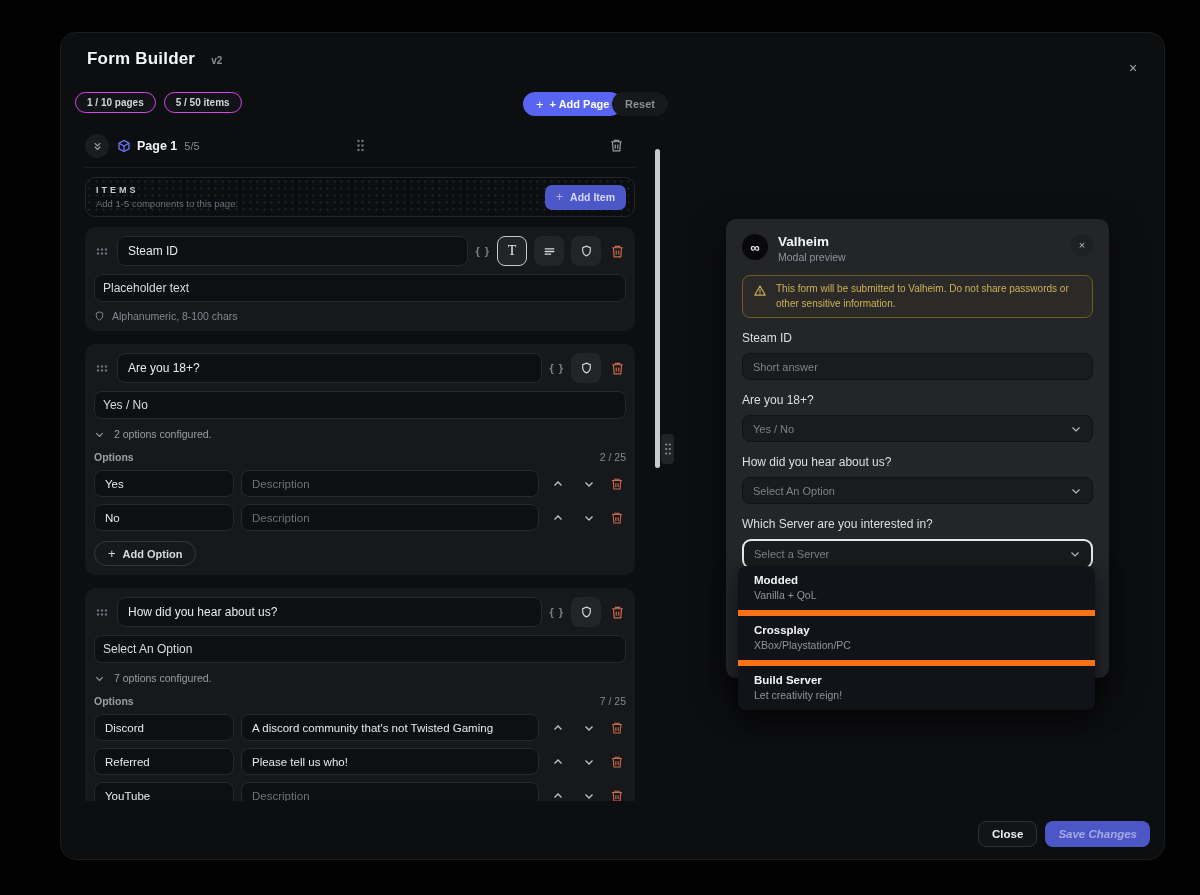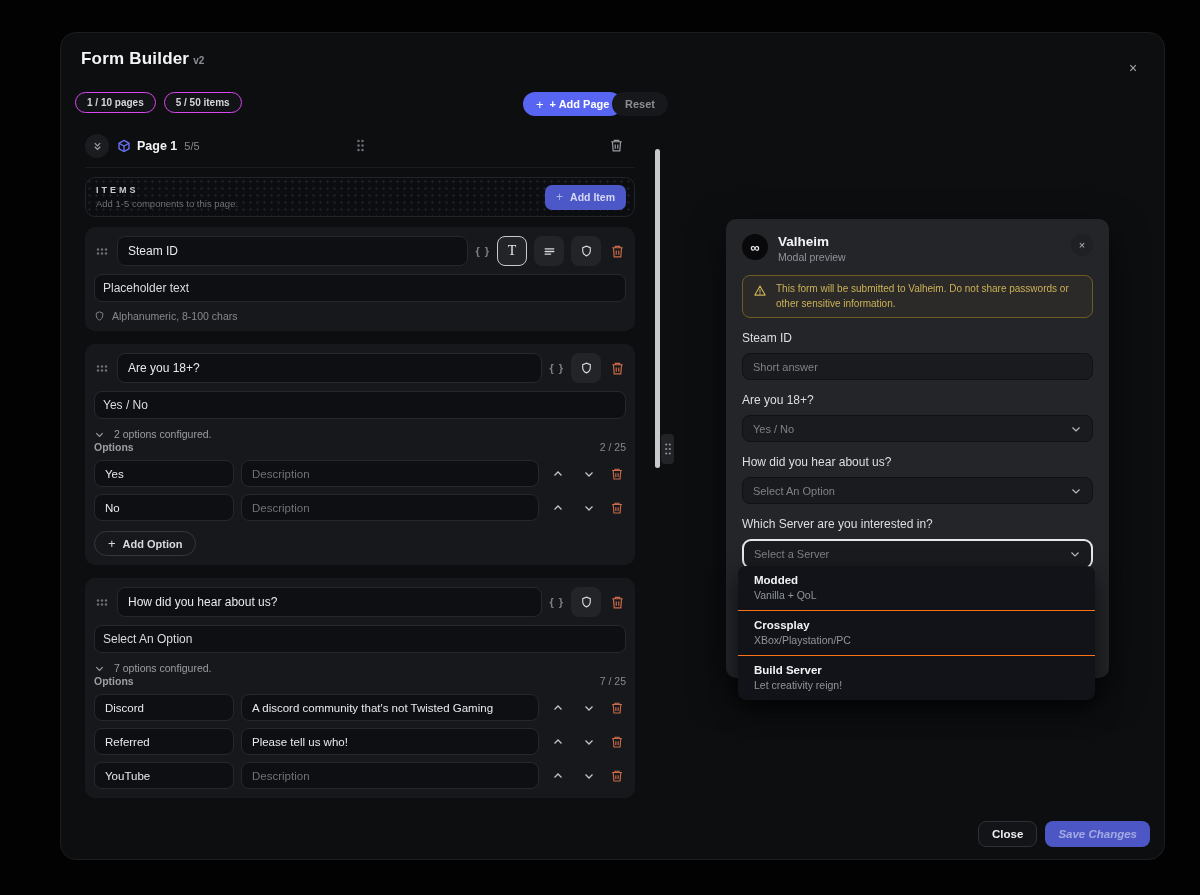--- a/index.html
+++ b/index.html
@@ -3,21 +3,21 @@
 <meta charset="utf-8">
 <style>
   * { box-sizing: border-box; margin: 0; padding: 0; }
   html,body { width:1200px; height:895px; background:#020203; font-family:"Liberation Sans",sans-serif; overflow:hidden; }
   body { position:relative; }
 
   .modal { position:absolute; left:60px; top:32px; width:1105px; height:828px;
            background:#0d0e10; border:1px solid #1c1d20; border-radius:16px; }
 
   
-  .fb-title { position:absolute; left:20px; top:16px; display:flex; align-items:baseline; gap:4px; }
+  .fb-title { position:absolute; left:26px; top:16px; display:flex; align-items:baseline; gap:16px; }
   .fb-title .t { font-size:17px; font-weight:700; color:#f4f5f6; letter-spacing:.2px; }
   .fb-title .v { font-size:10px; color:#8b8e93; font-weight:700; }
   .modal-close { position:absolute; right:22px; top:26px; width:18px; height:18px; color:#a7aaae;
                  font-size:14px; line-height:18px; text-align:center; cursor:pointer; }
 
   .badges { position:absolute; left:14px; top:59px; display:flex; gap:8px; }
   .badge { height:21px; padding:0 11px; border:1px solid #d946ef; border-radius:11px; background:#121316;
            font-size:10px; font-weight:700; color:#d3d5d8; display:flex; align-items:center; }
 
   .add-page-btn { position:absolute; left:462px; top:59px; height:24px; padding:0 13px; border-radius:13px;
@@ -64,21 +64,21 @@
   .braces { color:#7c7f84; font-size:11px; font-weight:700; letter-spacing:1px; white-space:nowrap; flex:0 0 auto; }
   .tbtn { width:30px; height:30px; border-radius:8px; background:#222428; color:#d6d8da;
           display:flex; align-items:center; justify-content:center; flex:0 0 auto; cursor:pointer; border:1.5px solid transparent; }
   .tbtn.active { border-color:#c7c9cc; }
   .tbtn .tglyph { font-family:"Liberation Serif",serif; font-size:14px; color:#e8eaec; }
   .trash-btn { width:18px; height:18px; color:#cb6a48; flex:0 0 auto; display:flex; align-items:center; justify-content:center; cursor:pointer; }
 
   .value-inp { margin-top:8px; width:100%; height:28px; color:#d9dbde;padding-left:8px; }
   .validation { margin-top:8px; display:flex; align-items:center; gap:7px; color:#85888d; font-size:10.5px; }
   .configured { margin-top:9px; display:flex; align-items:center; gap:9px; color:#9a9da2; font-size:10.5px; cursor:pointer; }
-  .opts-head { margin-top:1px; display:flex; justify-content:space-between; align-items:flex-start; }
+  .opts-head { margin-top:11px; display:flex; justify-content:space-between; align-items:flex-start; }
   .opts-head .l { font-size:10.5px; font-weight:700; color:#9b9ea3; }
   .opts-head .c { font-size:10.5px; color:#85888d; }
 
   .option-row { display:flex; align-items:center; gap:7px; margin-top:7px; }
   .opt-name { width:140px; height:27px; flex:0 0 auto; font-size:11.5px; }
   .opt-desc { flex:1; height:27px; min-width:0; font-size:11.5px; }
   .chev-btn { width:24px; height:20px; color:#c2c5c9; display:flex; align-items:center; justify-content:center; cursor:pointer; flex:0 0 auto; }
   .add-option-btn { margin-top:10px; height:25px; width:fit-content; padding:0 13px; border:1px solid #34373d;
                     border-radius:14px; color:#d8dadd; font-size:11px; font-weight:700;
                     display:flex; align-items:center; gap:7px; cursor:pointer; }
@@ -109,21 +109,21 @@
   .pv-label { font-size:12px; color:#dcdfe3; margin-bottom:8px; }
   .pv-inp { height:27px; background:#1a1b1f; border:1px solid #101114; border-radius:8px;
             display:flex; align-items:center; padding:0 10px; color:#7e8186; font-size:11px; cursor:text; }
   .pv-select { cursor:pointer; }
   .pv-select .chev { margin-left:auto; color:#b5bac1; display:flex; }
   .pv-select.focused { height:30px; border:2px solid #e7e8ea; border-radius:9px; }
 
   .pv-dropdown { position:absolute; left:677px; top:533px; width:357px; background:#121318; border-radius:8px;
                  box-shadow:0 10px 24px rgba(0,0,0,.65); overflow:hidden; z-index:5; }
   .dd-item { padding:8px 16px 9px; cursor:pointer; }
-  .dd-item + .dd-item { border-top:1px solid #f97316; }
+  .dd-item + .dd-item { border-top:6px solid #f97316; }
   .dd-title { font-size:11.5px; font-weight:700; color:#f2f3f5; }
   .dd-desc { font-size:10.5px; color:#8f949b; margin-top:3px; }
 
   
   .footer-btns { position:absolute; right:14px; bottom:12px; display:flex; gap:8px; }
   .close-btn { height:26px; padding:0 13px; border-radius:8px; background:#131418; border:1px solid #2e3036;
                color:#edeef0; font-size:11.5px; font-weight:700; display:flex; align-items:center; cursor:pointer; }
   .save-btn { height:26px; padding:0 13px; border-radius:8px; background:#4c57c5;
               color:rgba(226,230,250,.58); font-size:11.5px; font-weight:700; display:flex; align-items:center; cursor:pointer;font-style:italic; }
 

